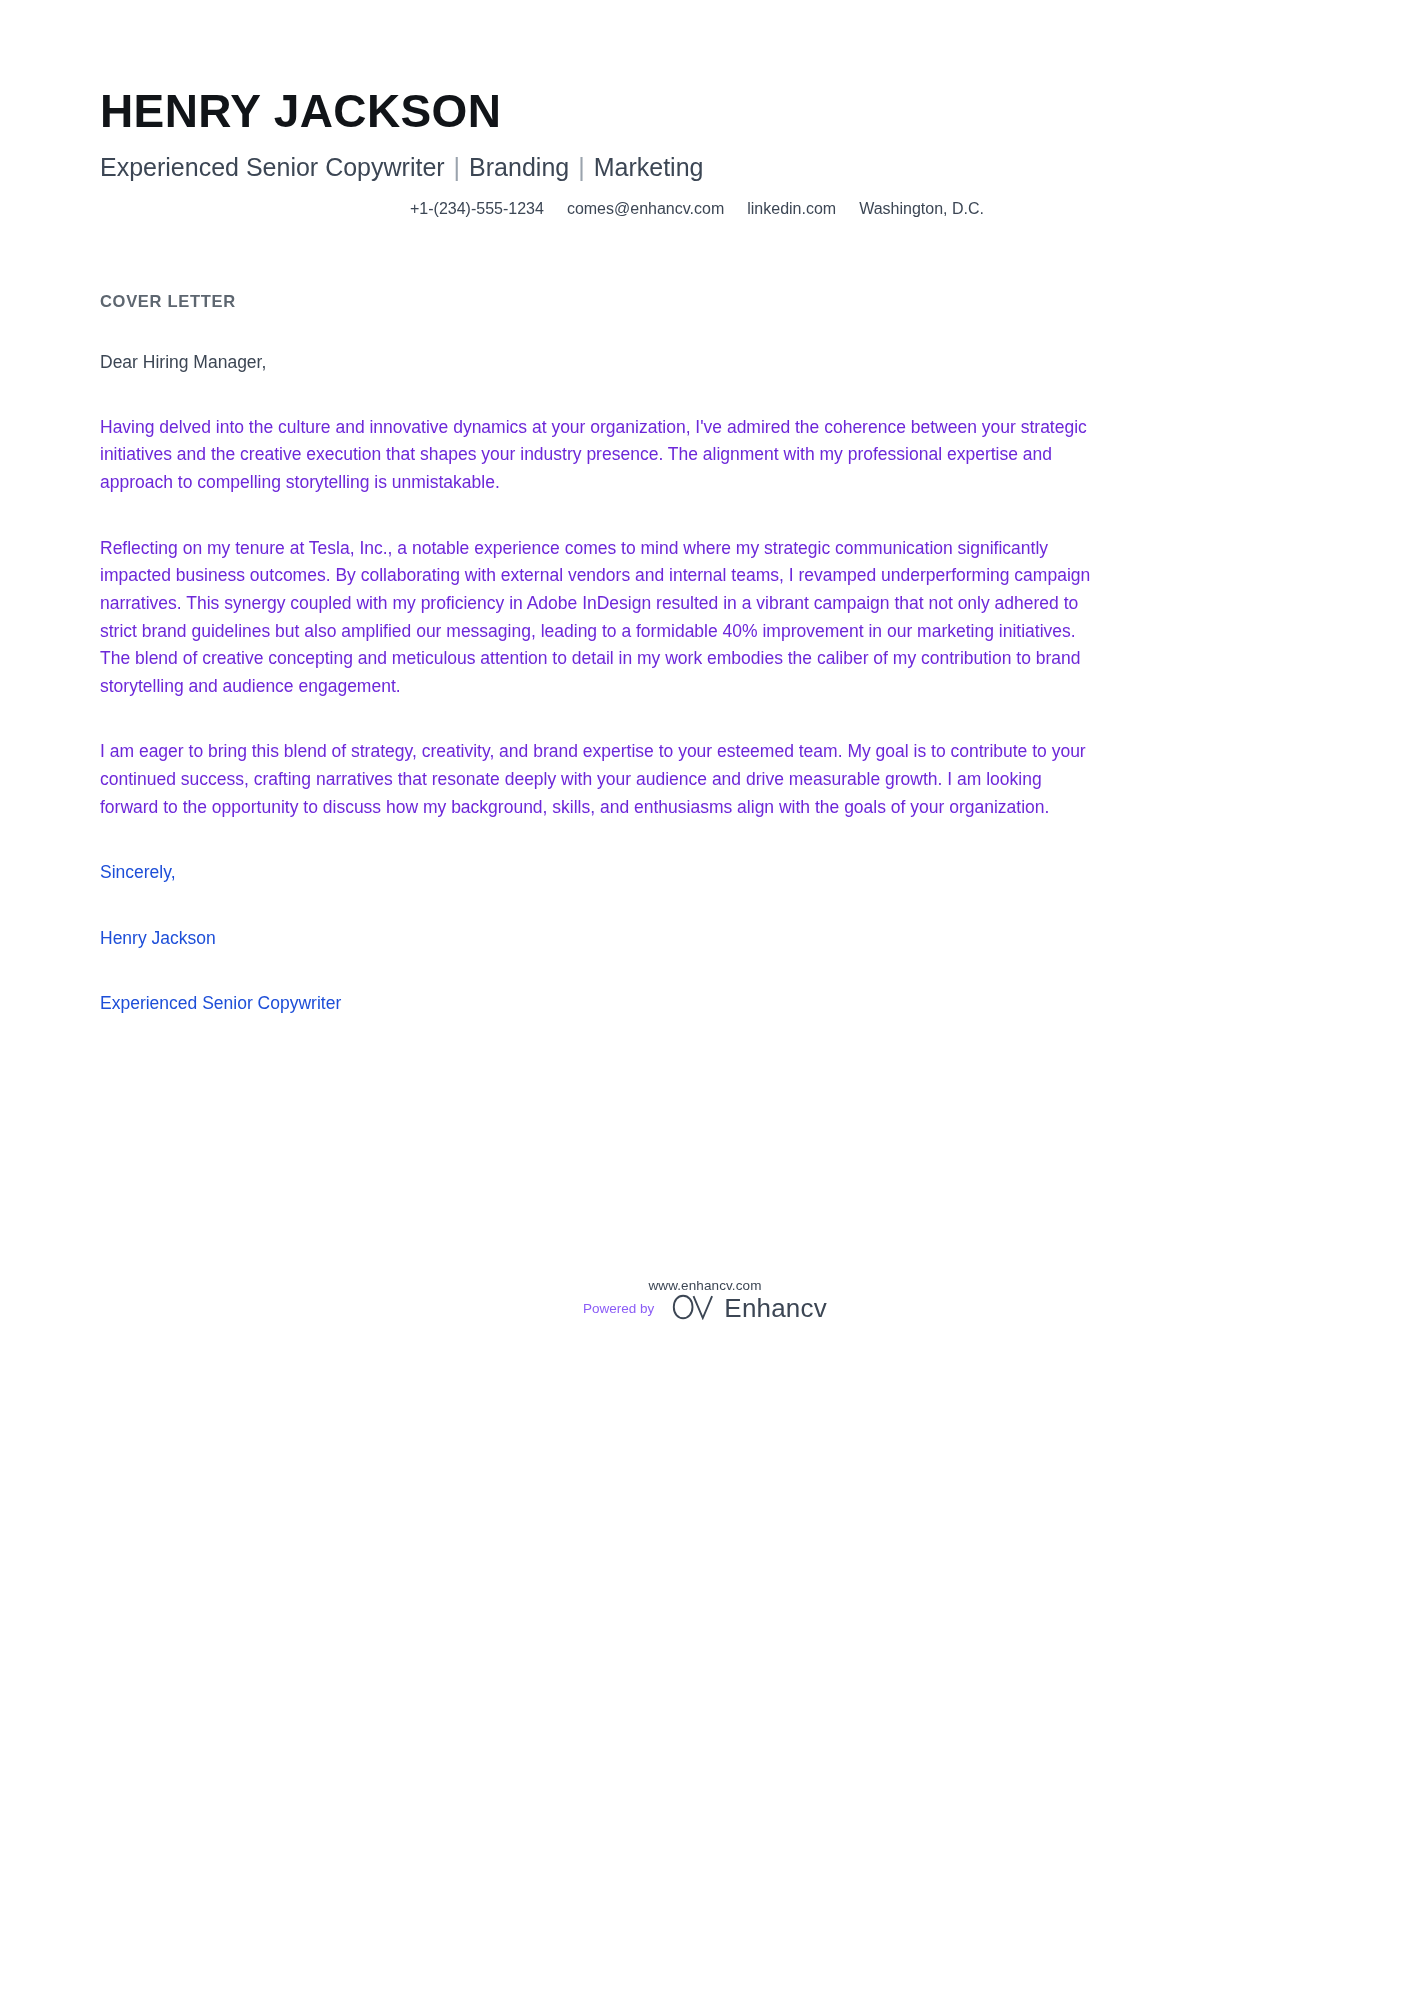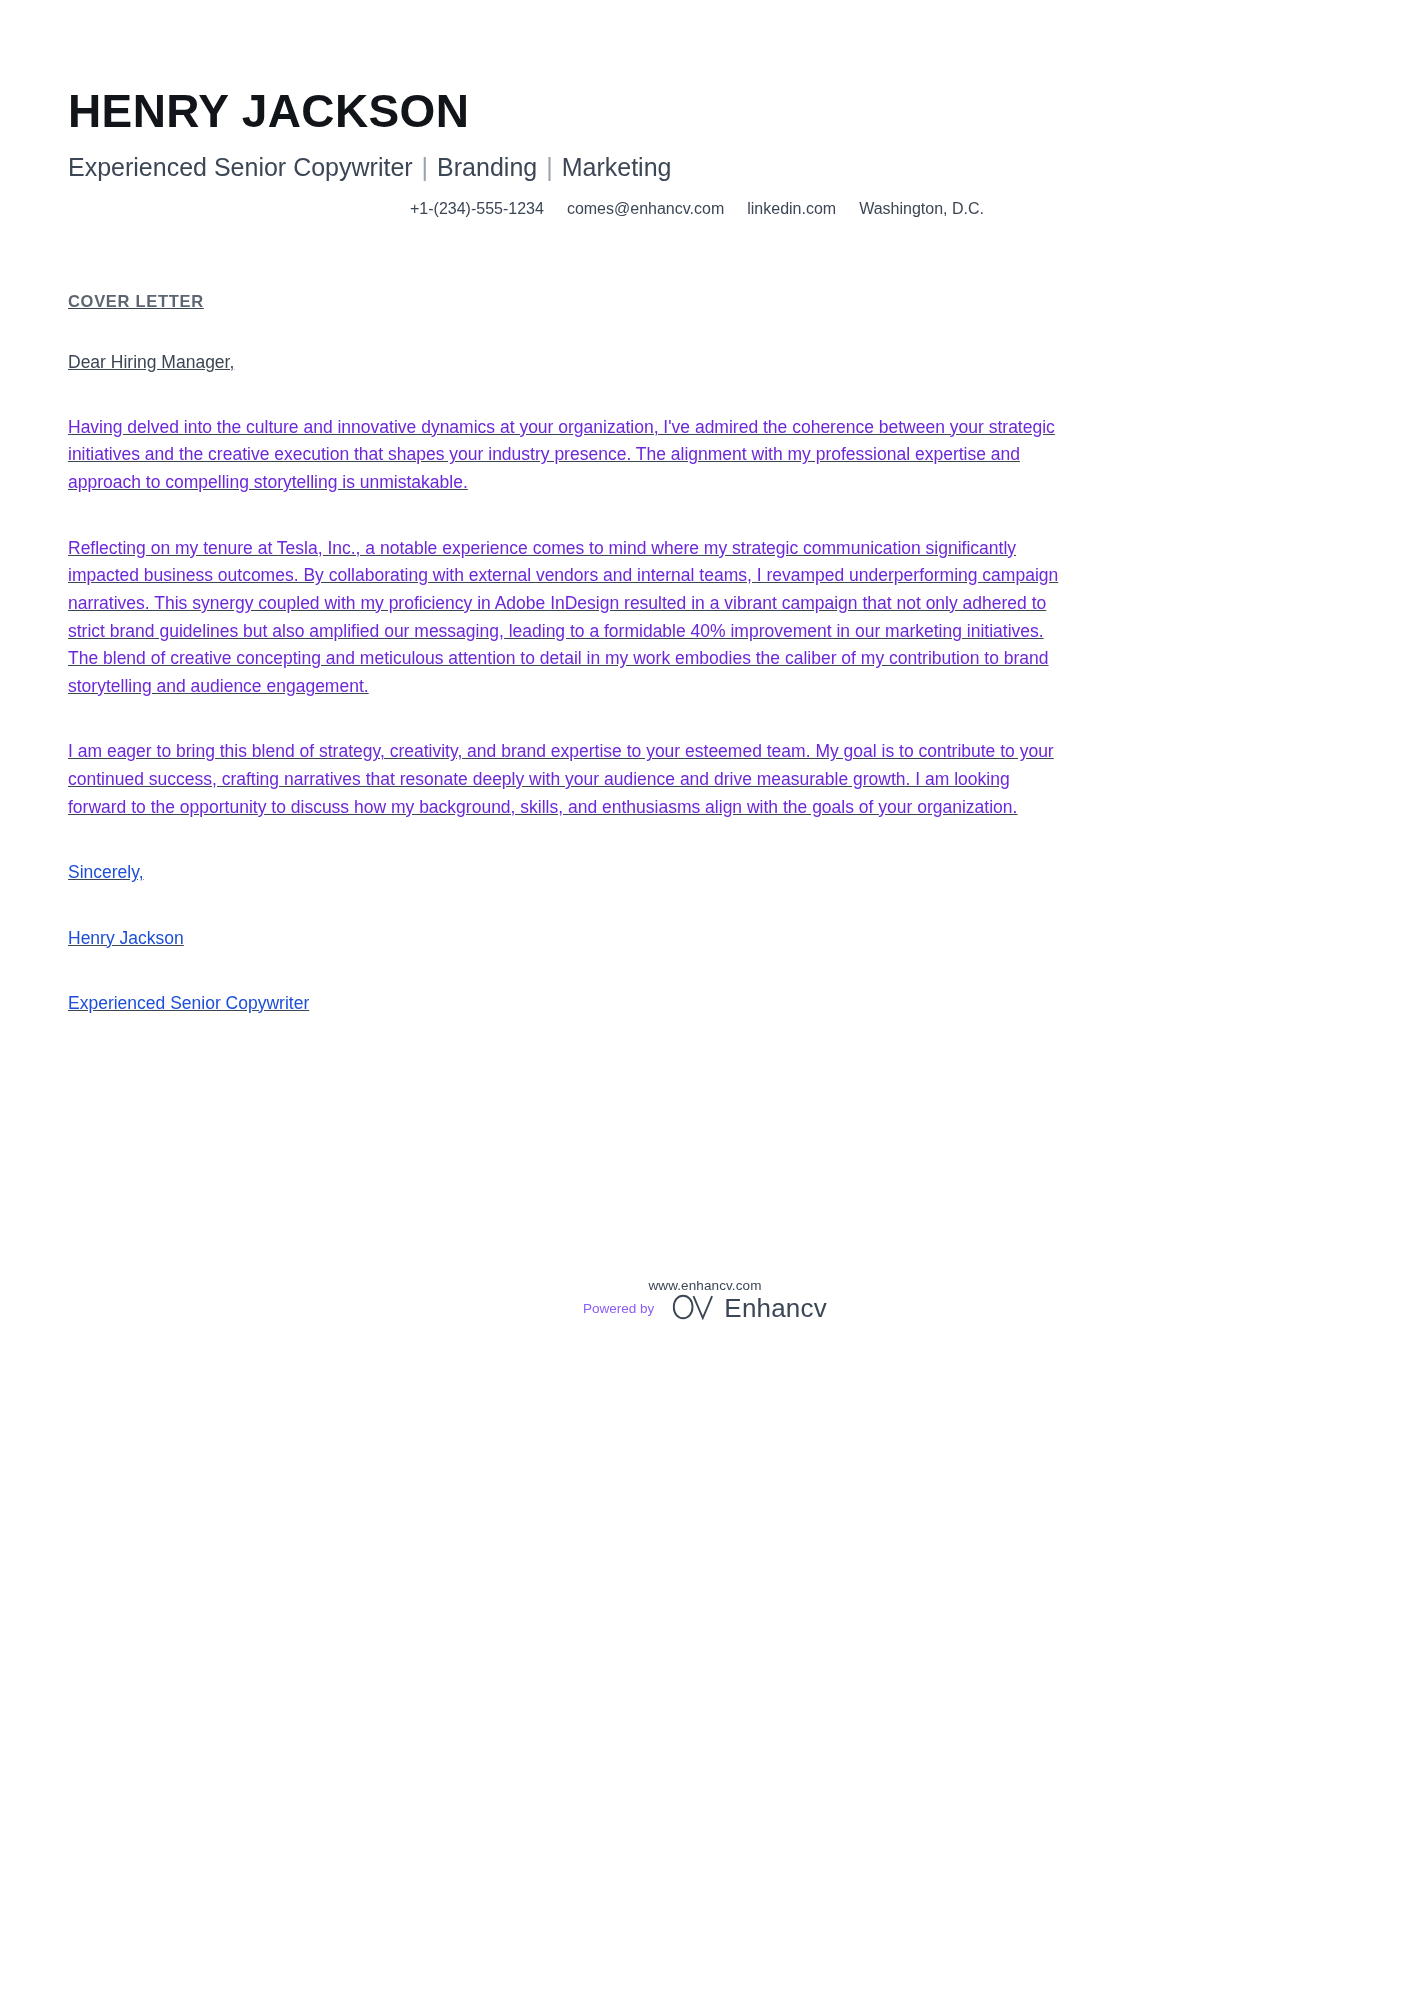--- a/index.html
+++ b/index.html
@@ -14,21 +14,21 @@
     color: #3c4654;
     position: relative;
     overflow: hidden;
   }
   .page {
     position: relative;
     width: 1410px;
     height: 1406px;
     background: #ffffff;
     box-sizing: border-box;
-    padding: 0 68px;
+    padding: 0 100px;
   }
 
   
   .header {
     padding-top: 86px;
   }
   .candidate-name {
     font-size: 46px;
     font-weight: 700;
     letter-spacing: 0.4px;
@@ -65,21 +65,20 @@
     margin-right: 23px;
     white-space: nowrap;
   }
   .contact-row .contact-item:last-child {
     margin-right: 16px;
   }
 
   
   .content {
     padding-top: 72px;
-    text-decoration: underline;
   }
   .section-title {
     font-size: 16.5px;
     font-weight: 700;
     letter-spacing: 0.7px;
     color: #5d6670;
     text-transform: uppercase;
     margin: 0 0 38px 0;
   }
   .salutation {

